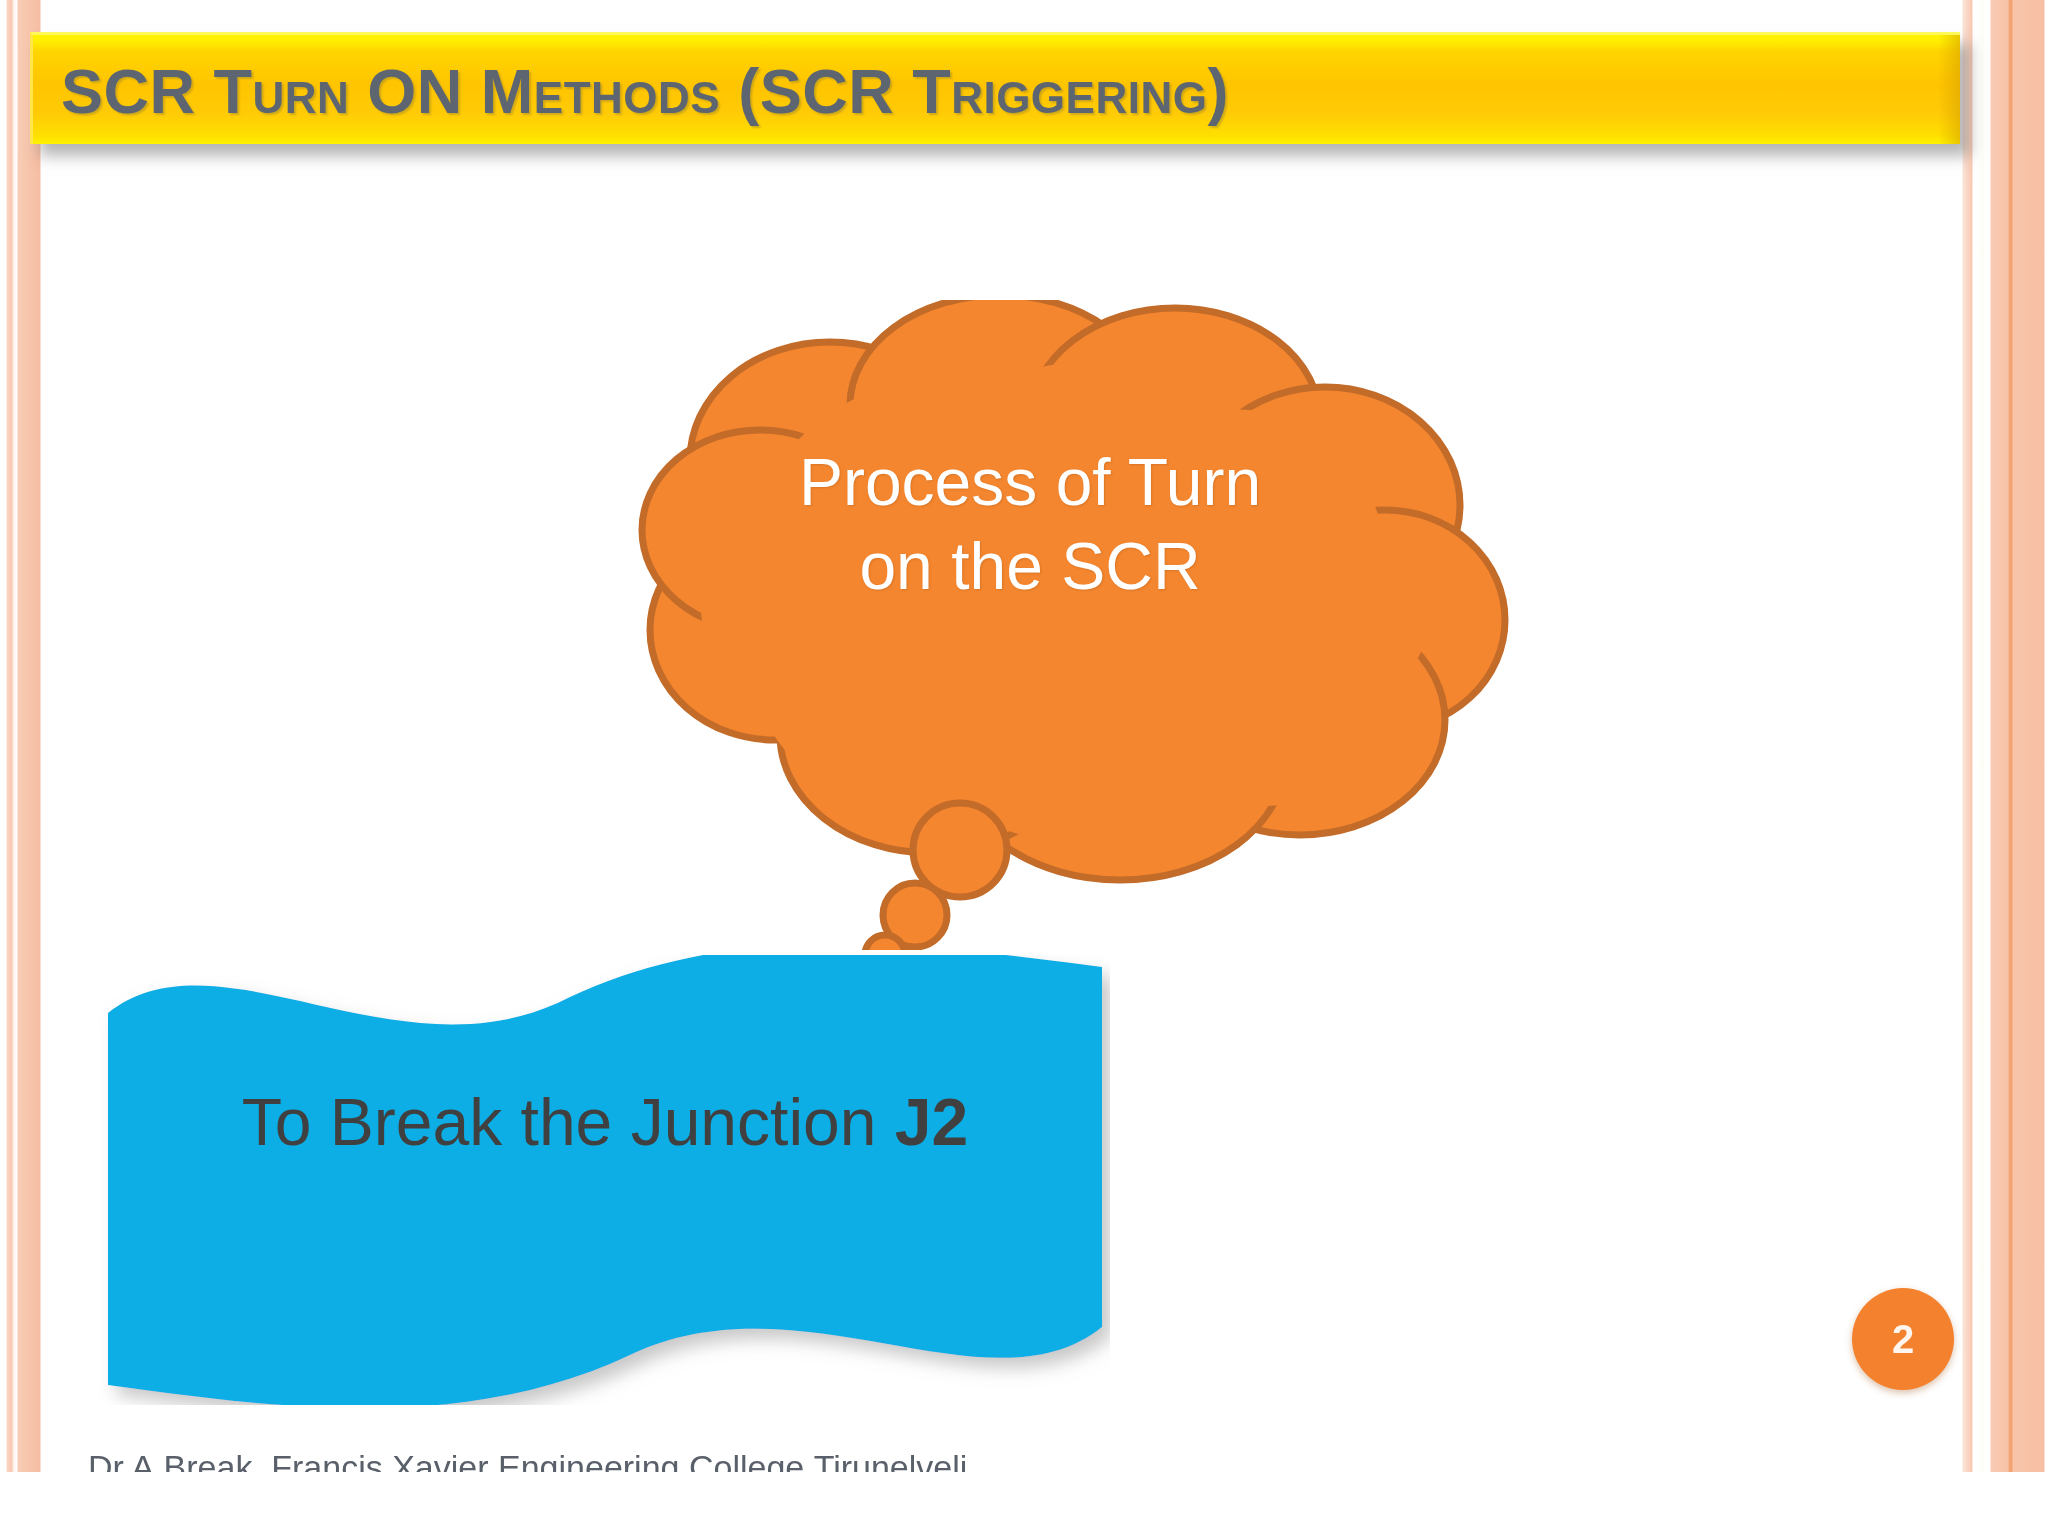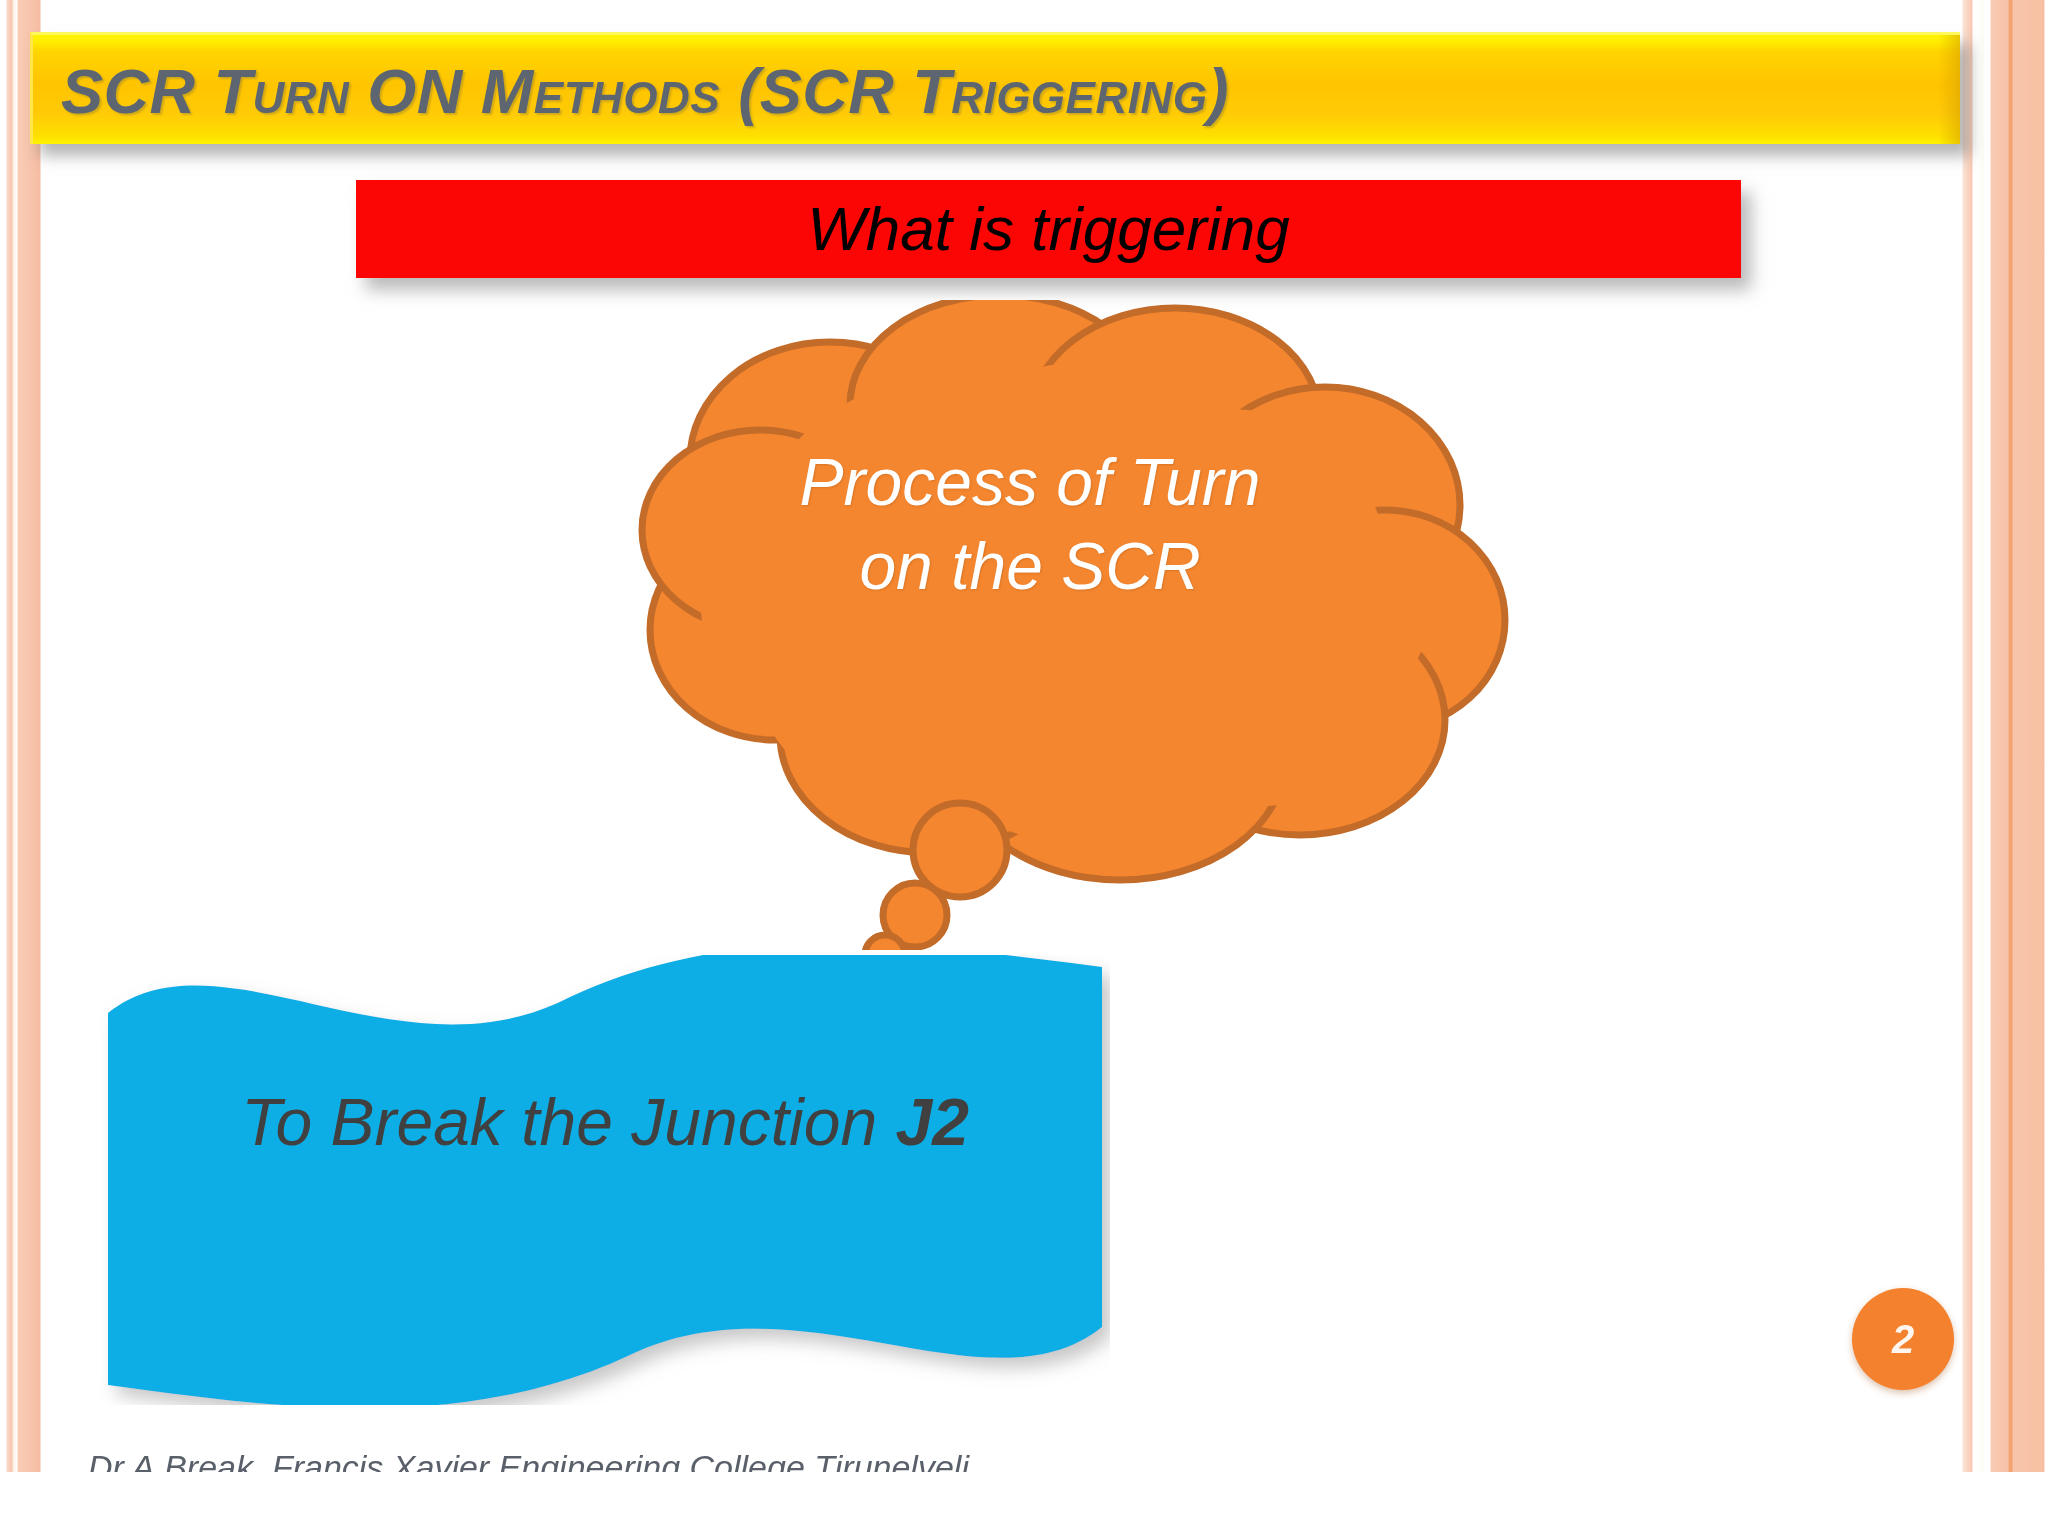--- a/index.html
+++ b/index.html
@@ -9,21 +9,20 @@
   }
   body {
     font-family: "Liberation Sans", sans-serif;
   }
   #slide {
     position: relative;
     width: 2048px;
     height: 1472px;
     background: #ffffff;
     overflow: hidden;
-    font-style: italic;
   }
 
   
   .edge-stripes {
     position: absolute;
     top: 0;
     height: 100%;
     pointer-events: none;
   }
   .edge-left {
@@ -197,23 +196,20 @@
 
 <div id="slide">
 
   <div class="edge-stripes edge-left"></div>
   <div class="edge-stripes edge-right"></div>
 
   <div id="title-bar">
     <span id="title-text">SCR Turn ON Methods (SCR Triggering)</span>
   </div>
 
-  <div id="red-banner">
-    <span id="red-banner-text">What is triggering</span>
-  </div>
 
   <div id="cloud-wrap">
     <svg id="cloud-svg" viewBox="0 0 1010 650" xmlns="http://www.w3.org/2000/svg">
       <g fill="#f4862f" stroke="#c36b29" stroke-width="7" stroke-linecap="round">
 
         <ellipse cx="300" cy="160" rx="140" ry="118"></ellipse>
         <ellipse cx="470" cy="105" rx="150" ry="110"></ellipse>
         <ellipse cx="645" cy="120" rx="145" ry="112"></ellipse>
         <ellipse cx="795" cy="205" rx="135" ry="118"></ellipse>
         <ellipse cx="855" cy="320" rx="120" ry="110"></ellipse>

